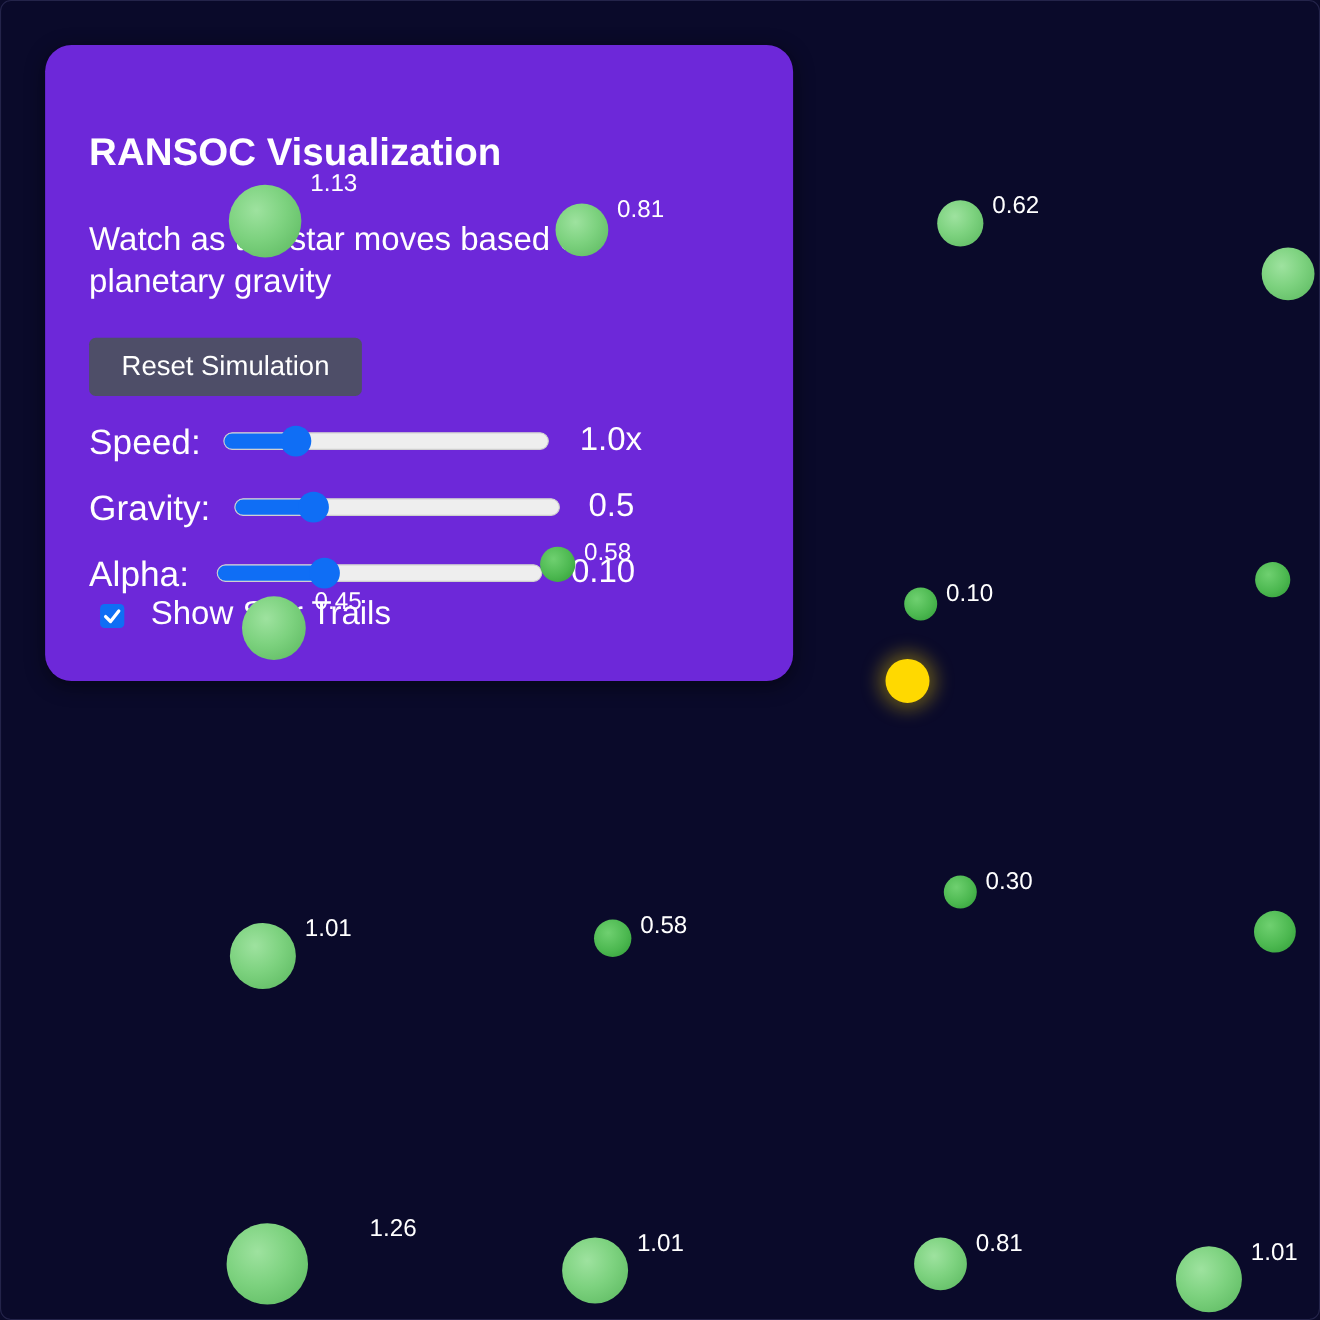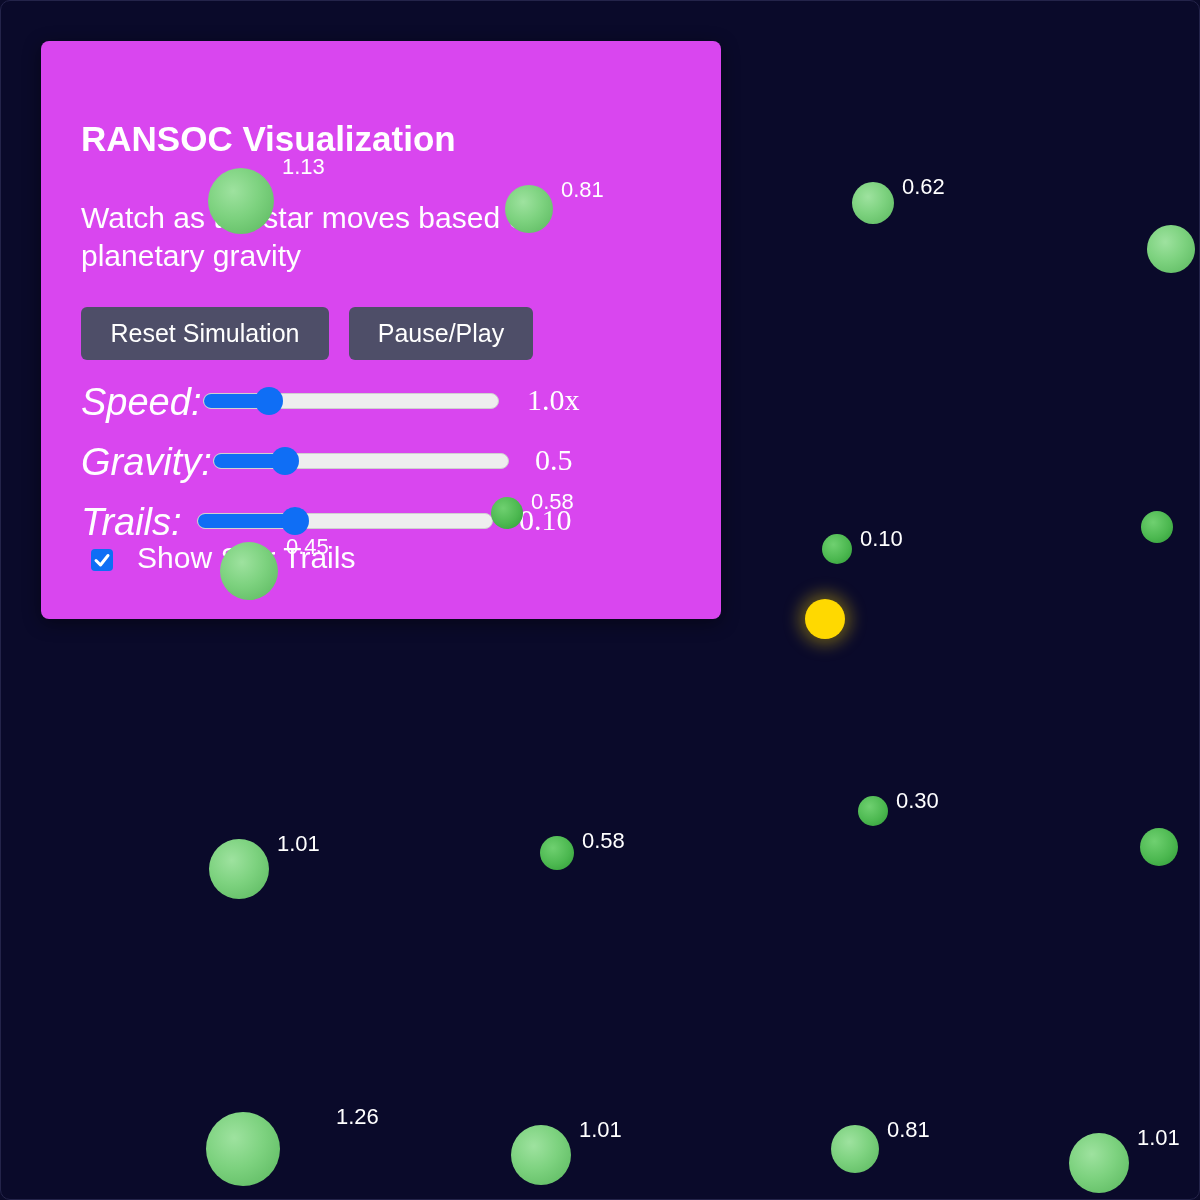--- a/index.html
+++ b/index.html
@@ -1,75 +1,74 @@
 <!DOCTYPE html>
 <html><head>
 <meta charset="utf-8">
 <style>
   html, body { margin: 0; padding: 0; background: #0b0b2a; }
   body { width: 1200px; height: 1200px; position: relative; overflow: hidden;
          font-family: "Liberation Sans", "DejaVu Sans", sans-serif; color: #fff; }
   .canvas { position: absolute; left: 0; top: 0; width: 1198px; height: 1198px;
             border: 1px solid #24244a; border-radius: 10px; background: #0a0a2a; overflow: hidden; }
   .panel { position: absolute; left: 40px; top: 40px; width: 680px; height: 578px;
-           background: #d946ef; border-radius: 8px; box-shadow: 0 4px 18px rgba(0,0,0,0.45);
+           background: #6d28d9; border-radius: 24px; box-shadow: 0 4px 18px rgba(0,0,0,0.45);
            box-sizing: border-box; }
   .title { position: absolute; left: 40px; top: 78px; font-size: 35px; font-weight: bold; margin: 0; color: #fff; }
   .desc { position: absolute; left: 40px; top: 158px; width: 520px; font-size: 30px; line-height: 38px; color: #fff; margin: 0; }
   .btn { position: absolute; top: 266px; height: 53px; background: #4e4e68; color: #fff; border: none;
          border-radius: 6px; font-size: 25px; font-family: "Liberation Sans", sans-serif; padding: 0 24px; cursor: pointer; }
   .btn.reset { left: 40px; width: 248px; }
   .btn.pause { left: 308px; width: 184px; }
-  .row { position: absolute; left: 40px; height: 40px; display: flex; align-items: flex-start; font-size: 38px; font-style: italic; }
+  .row { position: absolute; left: 40px; height: 40px; display: flex; align-items: flex-end; font-size: 32px; }
   .row .lbl { color: #fff; }
   .slider { position: absolute; height: 16px; border-radius: 8px; background: #eeeeee; border: 1px solid #cfcfcf; box-sizing: border-box; }
   .slider .fill { position: absolute; left: 0; top: 0; bottom: 0; background: #0f6ef5; border-radius: 8px; }
   .slider .thumb { position: absolute; top: -7px; width: 28px; height: 28px; margin-left: -14px; border-radius: 50%; background: #0f6ef5; }
-  .val { position: absolute; font-size: 30px; color: #fff; font-family: Liberation Serif, serif; }
+  .val { position: absolute; font-size: 30px; color: #fff; }
   .chk { position: absolute; left: 50px; top: 508px; width: 22px; height: 22px; background: #0f6ef5; border-radius: 4px; }
   .chk svg { position: absolute; left: 2px; top: 2px; }
   .chk-label { position: absolute; left: 96px; top: 500px; font-size: 30px; color: #fff; }
   .planet { position: absolute; border-radius: 50%;
             background: radial-gradient(circle at 38% 35%, #9ee29f 0%, #7dd27f 45%, #58b65c 100%); }
   .planet.dark { background: radial-gradient(circle at 38% 35%, #6fd070 0%, #4cb850 55%, #2f9a36 100%); }
   .plabel { position: absolute; font-size: 22px; color: #fff; }
   .star { position: absolute; left: 804px; top: 598px; width: 40px; height: 40px; border-radius: 50%;
           background: #ffd900; box-shadow: 0 0 16px 6px rgba(255,217,0,0.35); }
 </style>
 </head>
 <body>
 
 <div class="canvas" id="canvas">
   <div class="panel">
     <h1 class="title">RANSOC Visualization</h1>
     <p class="desc">Watch as the star moves based on planetary gravity</p>
 
     <button class="btn reset">Reset Simulation</button>
-    <button class="btn pause">Pause/Play</button>
 
     <div class="row" style="top:340px;">
       <span class="lbl">Speed:</span>
     </div>
     <div class="slider" style="left:162px; top:352px; width:296px;">
       <div class="fill" style="width: 22%;"></div>
       <div class="thumb" style="left: 22%;"></div>
     </div>
     <span class="val" style="left:486px; top:342px;">1.0x</span>
 
     <div class="row" style="top:400px;">
       <span class="lbl">Gravity:</span>
     </div>
     <div class="slider" style="left:172px; top:412px; width:296px;">
       <div class="fill" style="width: 24%;"></div>
       <div class="thumb" style="left: 24%;"></div>
     </div>
     <span class="val" style="left:494px; top:402px;text-align:center;">0.5</span>
 
     <div class="row" style="top:460px;">
-      <span class="lbl">Trails:</span>
+      <span class="lbl">Alpha:</span>
     </div>
     <div class="slider" style="left:156px; top:472px; width:296px;">
       <div class="fill" style="width: 33%;"></div>
       <div class="thumb" style="left: 33%;"></div>
     </div>
     <span class="val" style="left:478px; top:462px;">0.10</span>
 
     <div class="chk">
       <svg width="18" height="18" viewBox="0 0 18 18">
         <path d="M3 9.5 L7.5 14 L15 4.5" stroke="#fff" stroke-width="3" fill="none" stroke-linecap="round" stroke-linejoin="round"></path>

